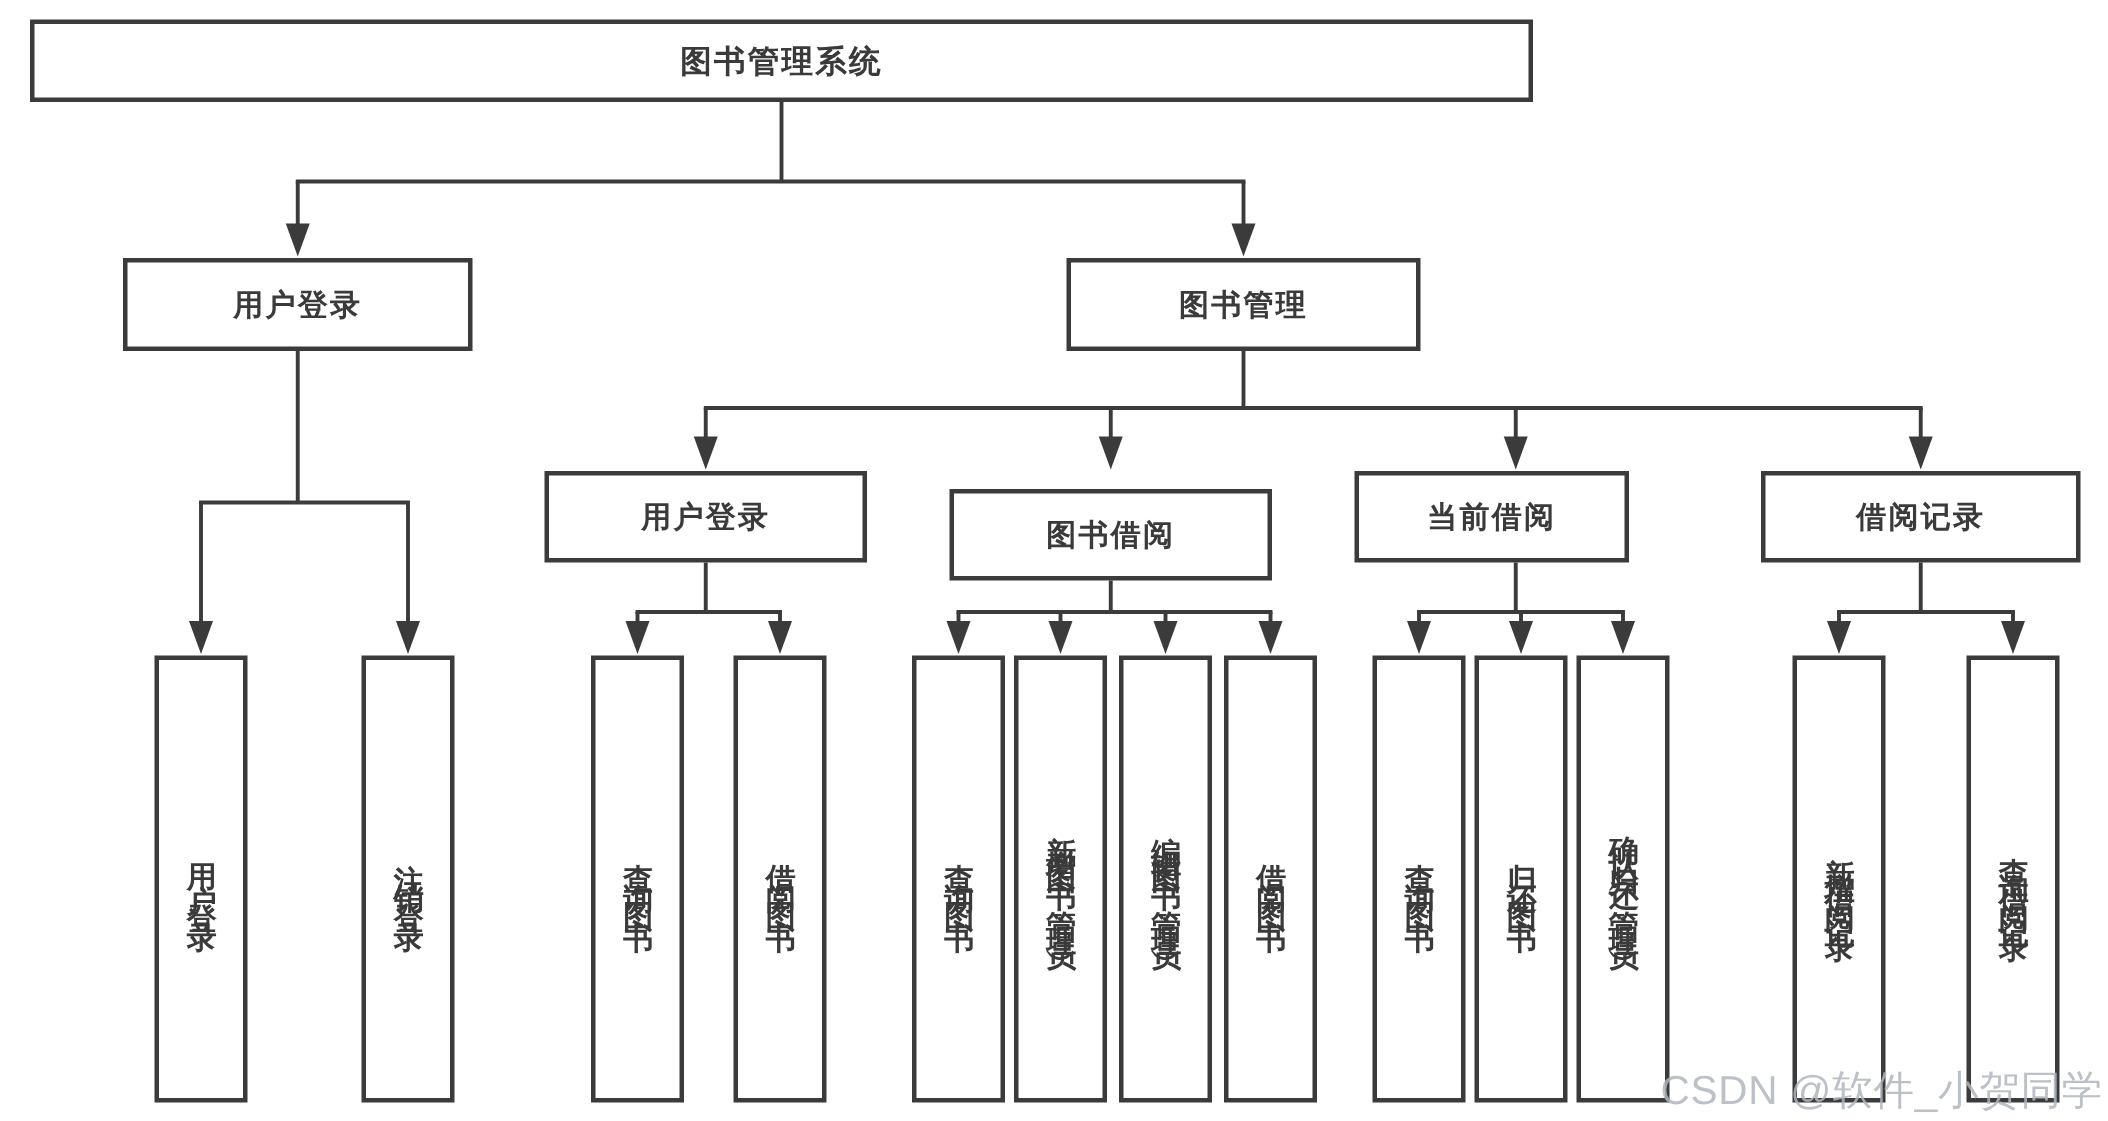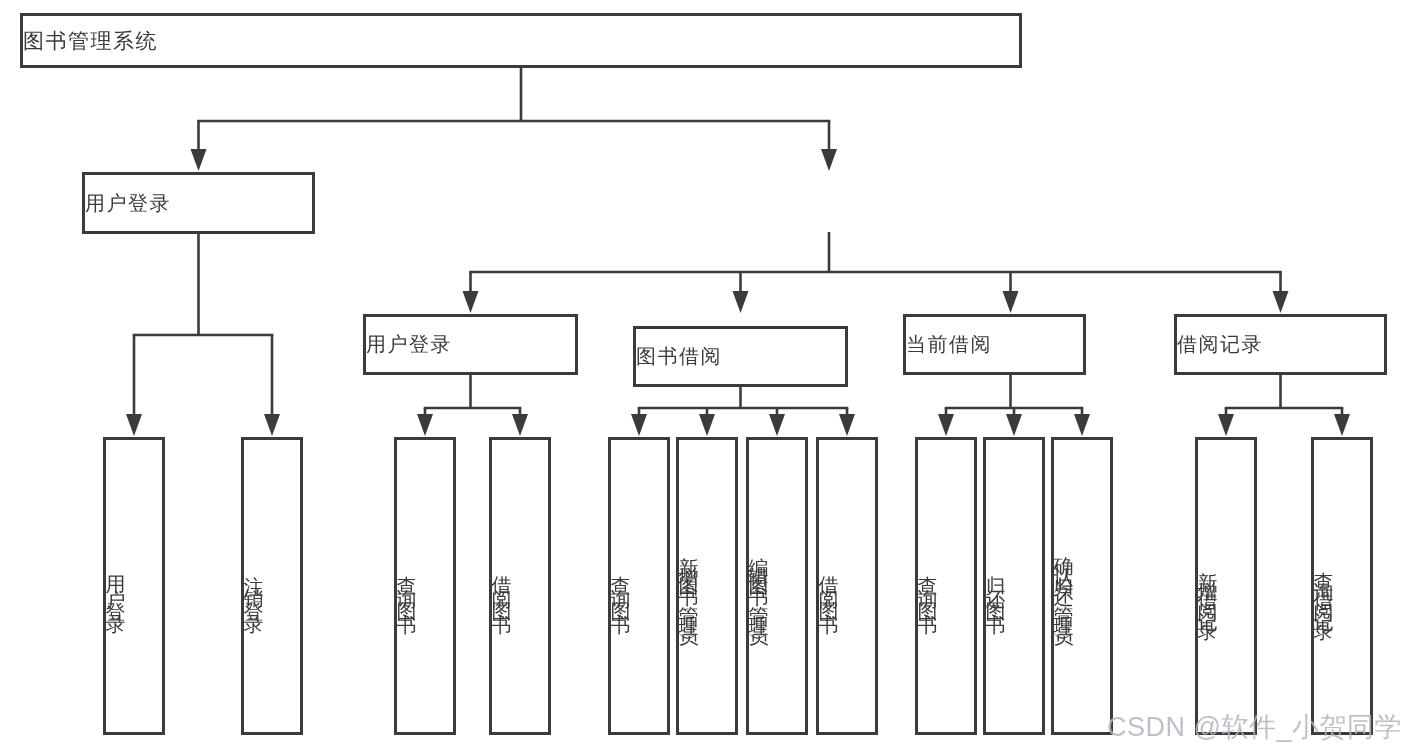--- a/index.html
+++ b/index.html
@@ -3,22 +3,23 @@
 <meta charset="utf-8">
 <style>
   html,body{margin:0;padding:0;background:#ffffff;}
   .stage{
     position:relative;width:1405px;height:747px;background:#ffffff;
     font-family:"Liberation Sans","DejaVu Sans",sans-serif;overflow:hidden;
   }
   .connector-layer{position:absolute;left:0;top:0;width:1405px;height:747px;}
   .node{
     position:absolute;box-sizing:border-box;background:#ffffff;
-    border:3px solid #3b3b3b;display:flex;align-items:center;justify-content:flex-start;
+    border:3px solid #3b3b3b;display:flex;align-items:center;justify-content:center;
     color:#3a3a3a;
+    font-weight:bold;
   }
   .node.horizontal{font-size:20px;letter-spacing:1.5px;white-space:nowrap;}
   .node.root{font-size:21px;}
   .node.vertical span{
     writing-mode:vertical-rl;letter-spacing:10px;font-size:20px;line-height:1;
   }
   .node.vertical.spread span{letter-spacing:13px;}
   .watermark{
     position:absolute;right:3px;bottom:2px;font-size:27px;letter-spacing:0.5px;
     color:rgba(176,181,189,0.85);white-space:nowrap;z-index:5;
@@ -96,20 +97,23 @@
         <polygon points="1334,414 1350,414 1342,436" fill="#3b3b3b"></polygon>
       </g>
     </svg>
   <div class="watermark">CSDN @软件_小贺同学</div>
 <div class="node horizontal root" style="left: 20px; top: 13px; width: 1002px; height: 55px;">
       <span>图书管理系统</span>
     </div>
     <div class="node horizontal" style="left: 82px; top: 172px; width: 233px; height: 62px;">
       <span>用户登录</span>
     </div>
+    <div class="node horizontal" style="left: 711px; top: 172px; width: 236px; height: 62px;">
+      <span>图书管理</span>
+    </div>
     <div class="node horizontal" style="left: 363px; top: 314px; width: 215px; height: 61px;">
       <span>用户登录</span>
     </div>
     <div class="node horizontal" style="left: 633px; top: 314px; width: 215px; height: 61px; margin-top: 12px;">
       <span>图书借阅</span>
     </div>
     <div class="node horizontal" style="left: 903px; top: 314px; width: 183px; height: 61px;">
       <span>当前借阅</span>
     </div>
     <div class="node horizontal" style="left: 1174px; top: 314px; width: 213px; height: 61px;">

